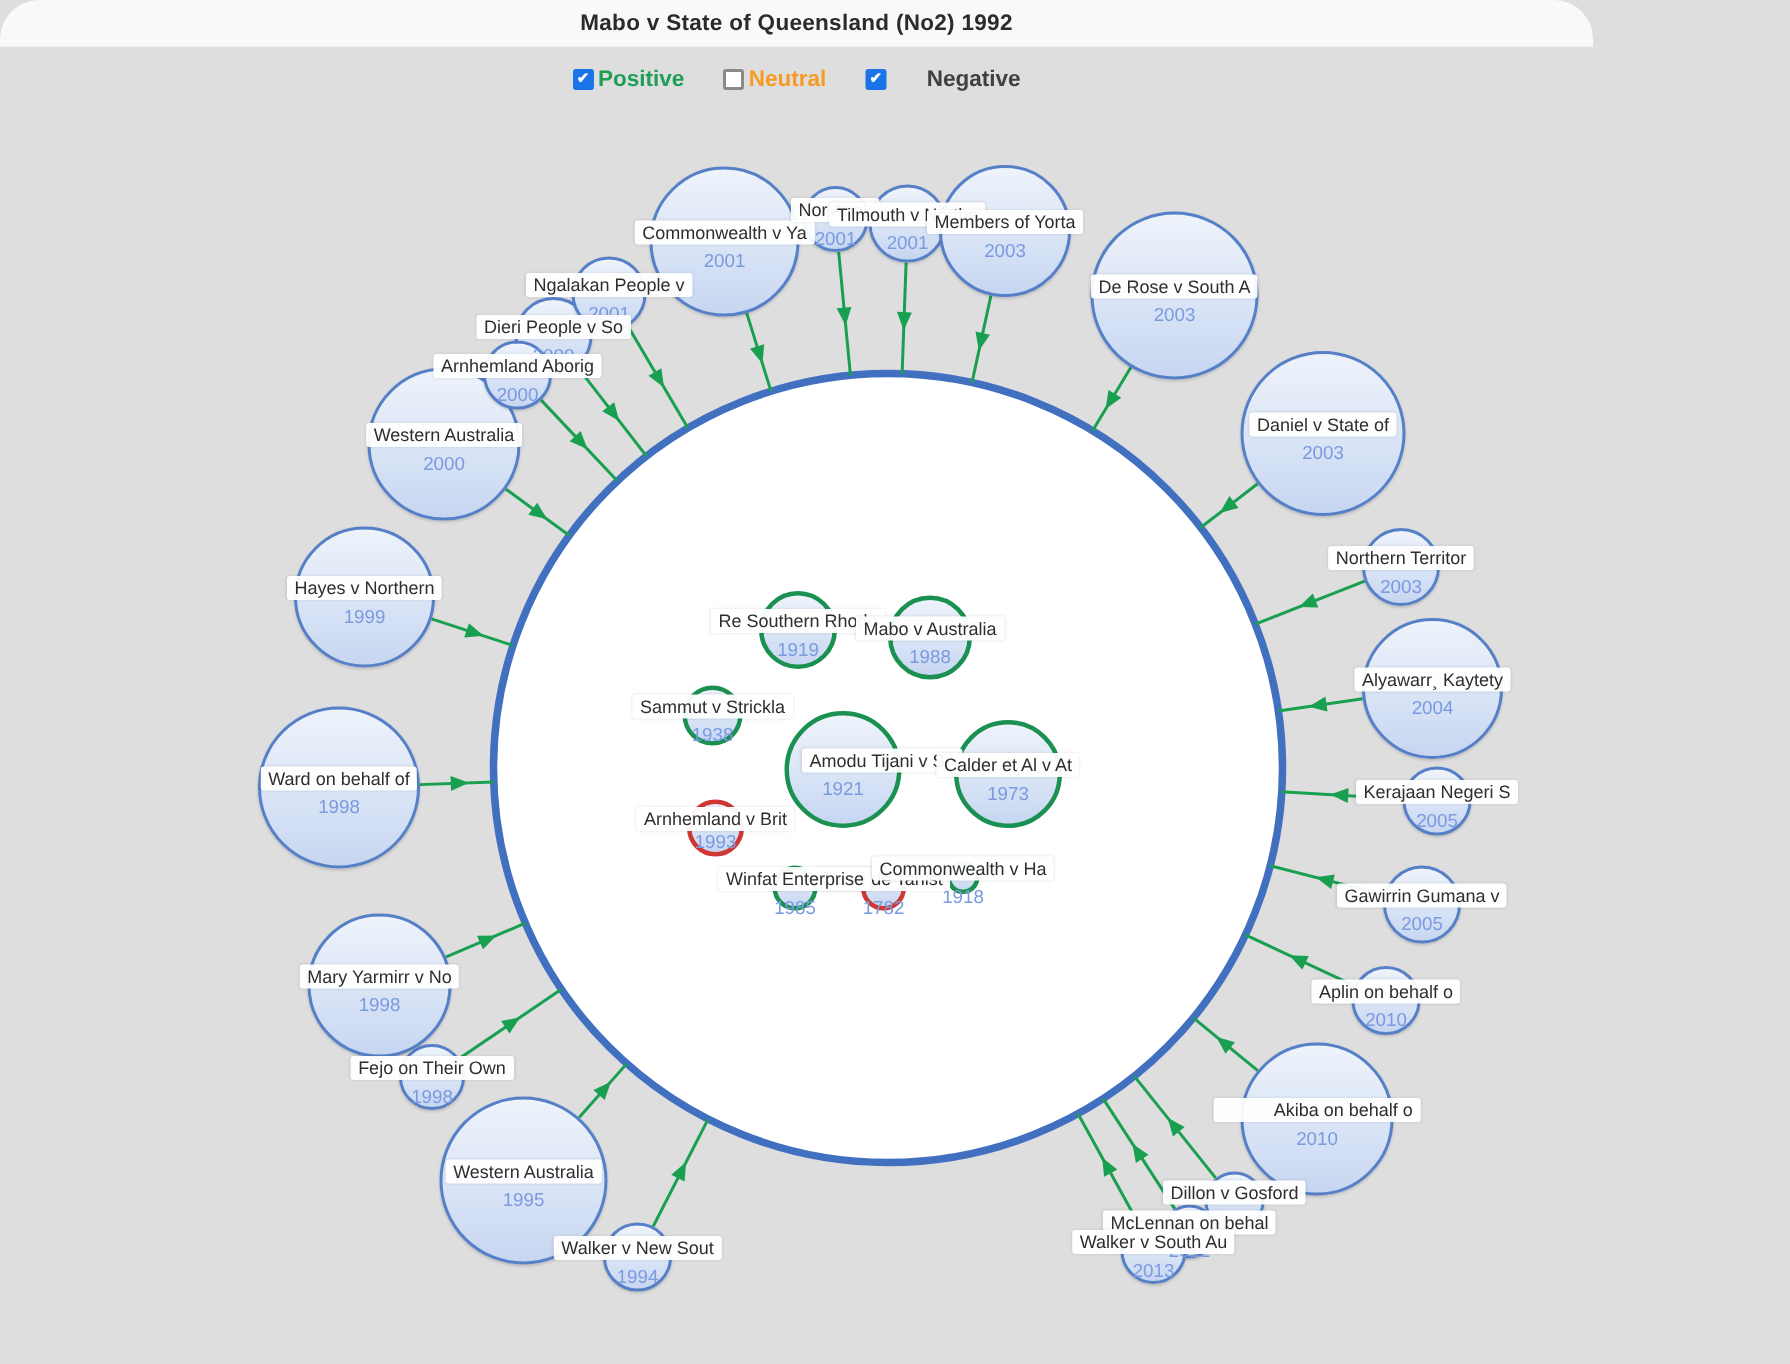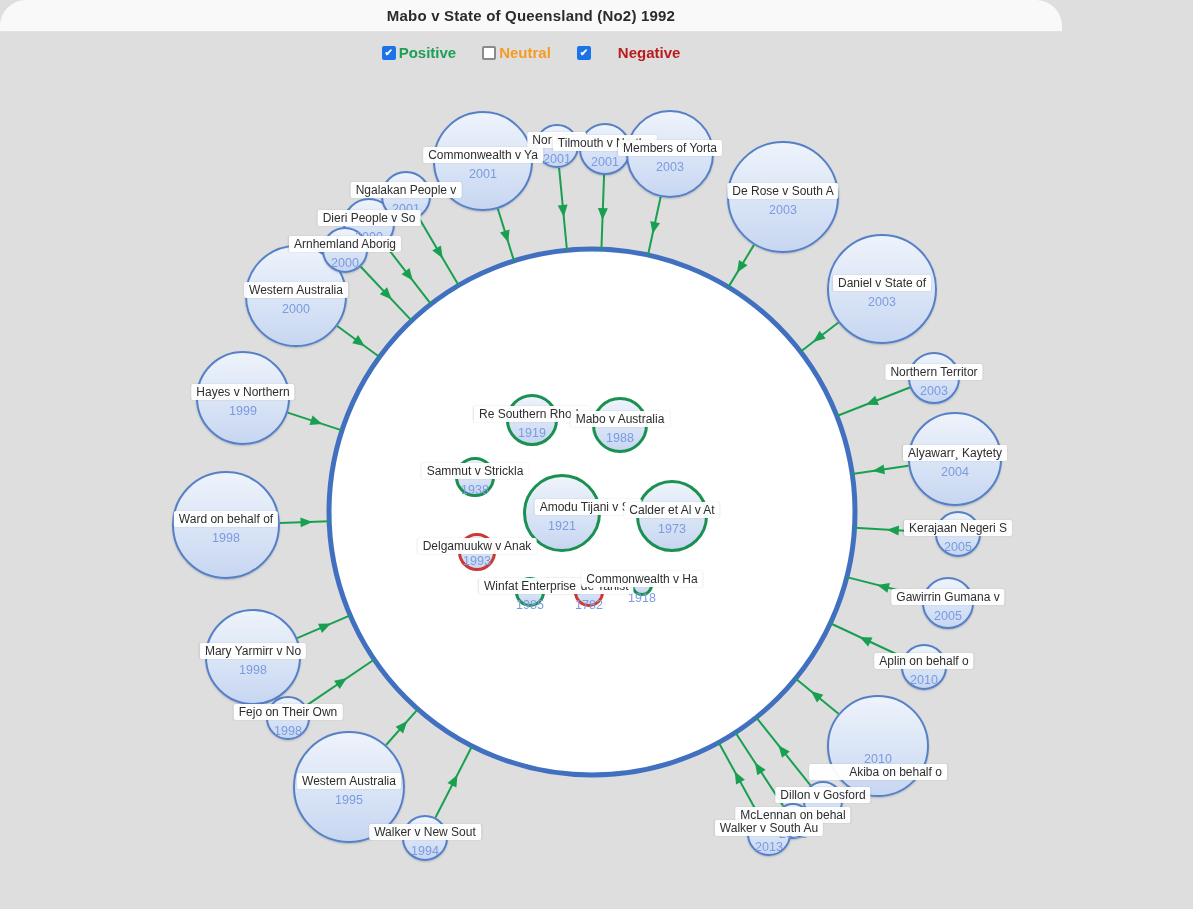--- a/index.html
+++ b/index.html
@@ -101,21 +101,21 @@
     <span class="legend-item">
       <span class="cbox checked"></span>
       <span class="legend-label" style="color: rgb(30, 158, 87);">Positive</span>
     </span>
     <span class="legend-item">
       <span class="cbox"></span>
       <span class="legend-label" style="color: rgb(245, 155, 35);">Neutral</span>
     </span>
     <span class="legend-item">
       <span class="cbox checked"></span>
-      <span class="legend-label" style="color: #b91c1c; margin-left: 24px;">Negative</span>
+      <span class="legend-label" style="color: #404040; margin-left: 24px;">Negative</span>
     </span>
   </div>
 
 <div class="node outer" title="Commonwealth v Ya" style="left: 433px; top: 111px; width: 100px; height: 100px;"></div>
     <div class="case-label" style="left: 483px; top: 155px;">Commonwealth v Ya</div>
     <div class="case-year" style="left: 483px; top: 174px;">2001</div>
     <div class="node outer" title="Nor Anak" style="left: 535px; top: 124px; width: 44px; height: 44px;"></div>
     <div class="case-label" style="left: 557px; top: 140px;">Nor Anak</div>
     <div class="case-year" style="left: 557px; top: 159px;">2001</div>
     <div class="node outer" title="Tilmouth v Northe" style="left: 579px; top: 123px; width: 52px; height: 52px;"></div>
@@ -139,21 +139,21 @@
     <div class="node outer" title="Kerajaan Negeri S" style="left: 935px; top: 511px; width: 46px; height: 46px;"></div>
     <div class="case-label" style="left: 958px; top: 528px;">Kerajaan Negeri S</div>
     <div class="case-year" style="left: 958px; top: 547px;">2005</div>
     <div class="node outer" title="Gawirrin Gumana v" style="left: 922px; top: 577px; width: 52px; height: 52px;"></div>
     <div class="case-label" style="left: 948px; top: 597px;">Gawirrin Gumana v</div>
     <div class="case-year" style="left: 948px; top: 616px;">2005</div>
     <div class="node outer" title="Aplin on behalf o" style="left: 901px; top: 644px; width: 46px; height: 46px;"></div>
     <div class="case-label" style="left: 924px; top: 661px; text-align: center;">Aplin on behalf o</div>
     <div class="case-year" style="left: 924px; top: 680px;">2010</div>
     <div class="node outer" title="Akiba on behalf o" style="left: 827px; top: 695px; width: 102px; height: 102px;"></div>
-    <div class="case-label" style="left: 878px; top: 772px; padding-left: 40px;">Akiba on behalf o</div>
+    <div class="case-label" style="left: 878px; top: 740px; padding-left: 40px;">Akiba on behalf o</div>
     <div class="case-year" style="left: 878px; top: 759px;">2010</div>
     <div class="node outer" title="Dillon v Gosford" style="left: 803px; top: 781px; width: 40px; height: 40px;"></div>
     <div class="case-label" style="left: 823px; top: 795px;">Dillon v Gosford</div>
     <div class="case-year" style="left: 823px; top: 814px;">2011</div>
     <div class="node outer" title="McLennan on behal" style="left: 775px; top: 803px; width: 36px; height: 36px;"></div>
     <div class="case-label" style="left: 793px; top: 815px;">McLennan on behal</div>
     <div class="case-year" style="left: 793px; top: 834px;">2012</div>
     <div class="node outer" title="Walker v South Au" style="left: 747px; top: 812px; width: 44px; height: 44px;"></div>
     <div class="case-label" style="left: 769px; top: 828px;">Walker v South Au</div>
     <div class="case-year" style="left: 769px; top: 847px;">2013</div>
@@ -196,21 +196,21 @@
     <div class="node inner-positive" title="Sammut v Strickla" style="left: 455px; top: 457px; width: 40px; height: 40px;"></div>
     <div class="case-label" style="left: 475px; top: 471px;">Sammut v Strickla</div>
     <div class="case-year" style="left: 475px; top: 490px;">1938</div>
     <div class="node inner-positive" title="Amodu Tijani v So" style="left: 523px; top: 474px; width: 78px; height: 78px;"></div>
     <div class="case-label" style="left: 588px; top: 507px;">Amodu Tijani v So</div>
     <div class="case-year" style="left: 562px; top: 526px;">1921</div>
     <div class="node inner-positive" title="Calder et Al v At" style="left: 636px; top: 480px; width: 72px; height: 72px;"></div>
     <div class="case-label" style="left: 672px; top: 510px;">Calder et Al v At</div>
     <div class="case-year" style="left: 672px; top: 529px;">1973</div>
     <div class="node inner-negative" title="Delgamuukw v Brit" style="left: 458px; top: 533px; width: 38px; height: 38px;"></div>
-    <div class="case-label" style="left: 477px; top: 546px;">Delgamuukw v Anak</div>
+    <div class="case-label" style="left: 477px; top: 546px;">Arnhemland v Brit</div>
     <div class="case-year" style="left: 477px; top: 561px;">1993</div>
     <div class="node inner-negative" title="Case de Tanist" style="left: 574px; top: 577px; width: 30px; height: 30px;"></div>
     <div class="case-label" style="left: 589px; top: 586px;">Case de Tanist</div>
     <div class="case-year" style="left: 589px; top: 605px;">1782</div>
     <div class="node inner-positive" title="Winfat Enterprise" style="left: 515px; top: 577px; width: 30px; height: 30px;"></div>
     <div class="case-label" style="left: 530px; top: 586px;">Winfat Enterprise</div>
     <div class="case-year" style="left: 530px; top: 605px;">1985</div>
     <div class="node inner-positive" title="Commonwealth v Ha" style="left: 631px; top: 574px; width: 22px; height: 22px;"></div>
     <div class="case-label" style="left: 642px; top: 579px;">Commonwealth v Ha</div>
     <div class="case-year" style="left: 642px; top: 598px;">1918</div>

